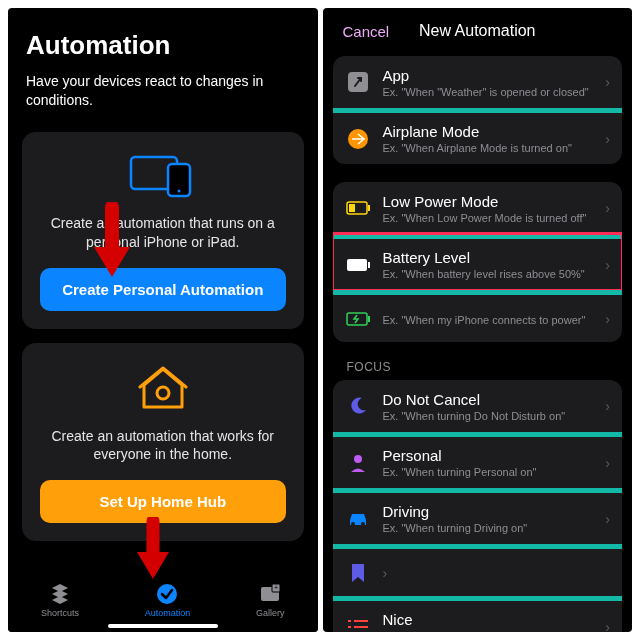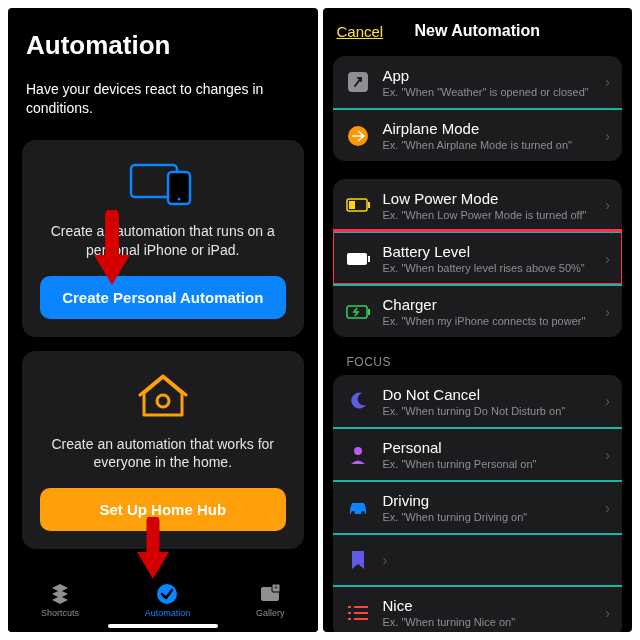--- a/index.html
+++ b/index.html
@@ -16,21 +16,21 @@
     background: #000;
     border-radius: 4px;
     overflow: hidden;
     position: relative;
     display: flex; flex-direction: column;
     color: #fff;
   }
   
   .left .hdr { padding: 22px 18px 12px; }
   .left .hdr h1 { font-size: 26px; font-weight: 700; }
-  .left .hdr p { font-size: 14px; color: #fff; margin-top: 19px; line-height: 1.35; }
+  .left .hdr p { font-size: 14px; color: #fff; margin-top: 11px; line-height: 1.35; }
   .left .cards { padding: 10px 14px; display: flex; flex-direction: column; gap: 14px; }
   .card {
     background: #1c1c1e;
     border-radius: 14px;
     padding: 22px 18px 18px;
     text-align: center;
     position: relative;
   }
   .card .iconrow { display:flex; justify-content:center; margin-bottom:16px; }
   .card p { font-size: 14px; color: #e5e5e7; line-height:1.35; margin-bottom:16px; }
@@ -61,31 +61,31 @@
   .home-ind { position:absolute; bottom:4px; left:50%; transform:translateX(-50%); width:110px; height:4px; border-radius:2px; background:#fff; }
   .arrow { position:absolute; pointer-events:none; }
 
   
   .right { background:#000; }
   .right .nav {
     display:flex; align-items:center; justify-content:center;
     padding: 14px 14px 10px;
     position:relative;
   }
-  .right .nav .cancel { position:absolute; left:14px; color:#fde047; font-size:15px;text-decoration:underline; }
-  .right .nav .title { font-size:16px; font-weight:700; }
+  .right .nav .cancel { position:absolute; left:20px; color:#f0abfc; font-size:15px; }
+  .right .nav .title { font-size:16px; font-weight:400; }
   .list { padding: 6px 10px 0; overflow:hidden; }
   .group { background:#1c1c1e; border-radius:12px; margin-bottom:18px; overflow:hidden; }
   .row {
     display:flex; align-items:center;
     padding:10px 12px;
     position:relative;
     min-height:52px;
   }
-  .row + .row { border-top:2px solid #14b8a6; }
+  .row + .row { border-top:5px solid #14b8a6; }
   .row .icon { width:26px; display:flex; justify-content:center; margin-right:12px; }
   .row .txt { flex:1; }
   .row .txt .t1 { font-size:15px; font-weight:500; color:#fff; }
   .row .txt .t2 { font-size:11px; color:#8e8e93; margin-top:2px; }
   .row .chev { color:#5a5a5f; font-size:14px; }
   .highlight { outline:3px solid #ff2d55; outline-offset:-1px; }
   .section-label { color:#8e8e93; font-size:12px; padding:0 14px 6px; text-transform:uppercase; letter-spacing:0.5px;}
 </style>
 </head>
 <body>
@@ -221,21 +221,20 @@
       </div>
       <div class="row">
         <div class="icon">
             <svg width="24" height="14">
               <rect x="1" y="1" width="20" height="12" rx="2" fill="none" stroke="#30d158" stroke-width="1.5"></rect>
               <path d="M11 3 L8 7 L12 7 L9 11" stroke="#30d158" stroke-width="1.5" fill="none"></path>
               <rect x="22" y="4" width="2" height="6" fill="#30d158"></rect>
             </svg>
           </div>
         <div class="txt">
-            <div class="t1">Charger</div>
             <div class="t2">Ex. "When my iPhone connects to power"</div>
           </div>
         <div class="chev">›</div>
       </div>
     </div>
 
     <div class="section-label">FOCUS</div>
     <div class="group">
       <div class="row">
         <div class="icon">

